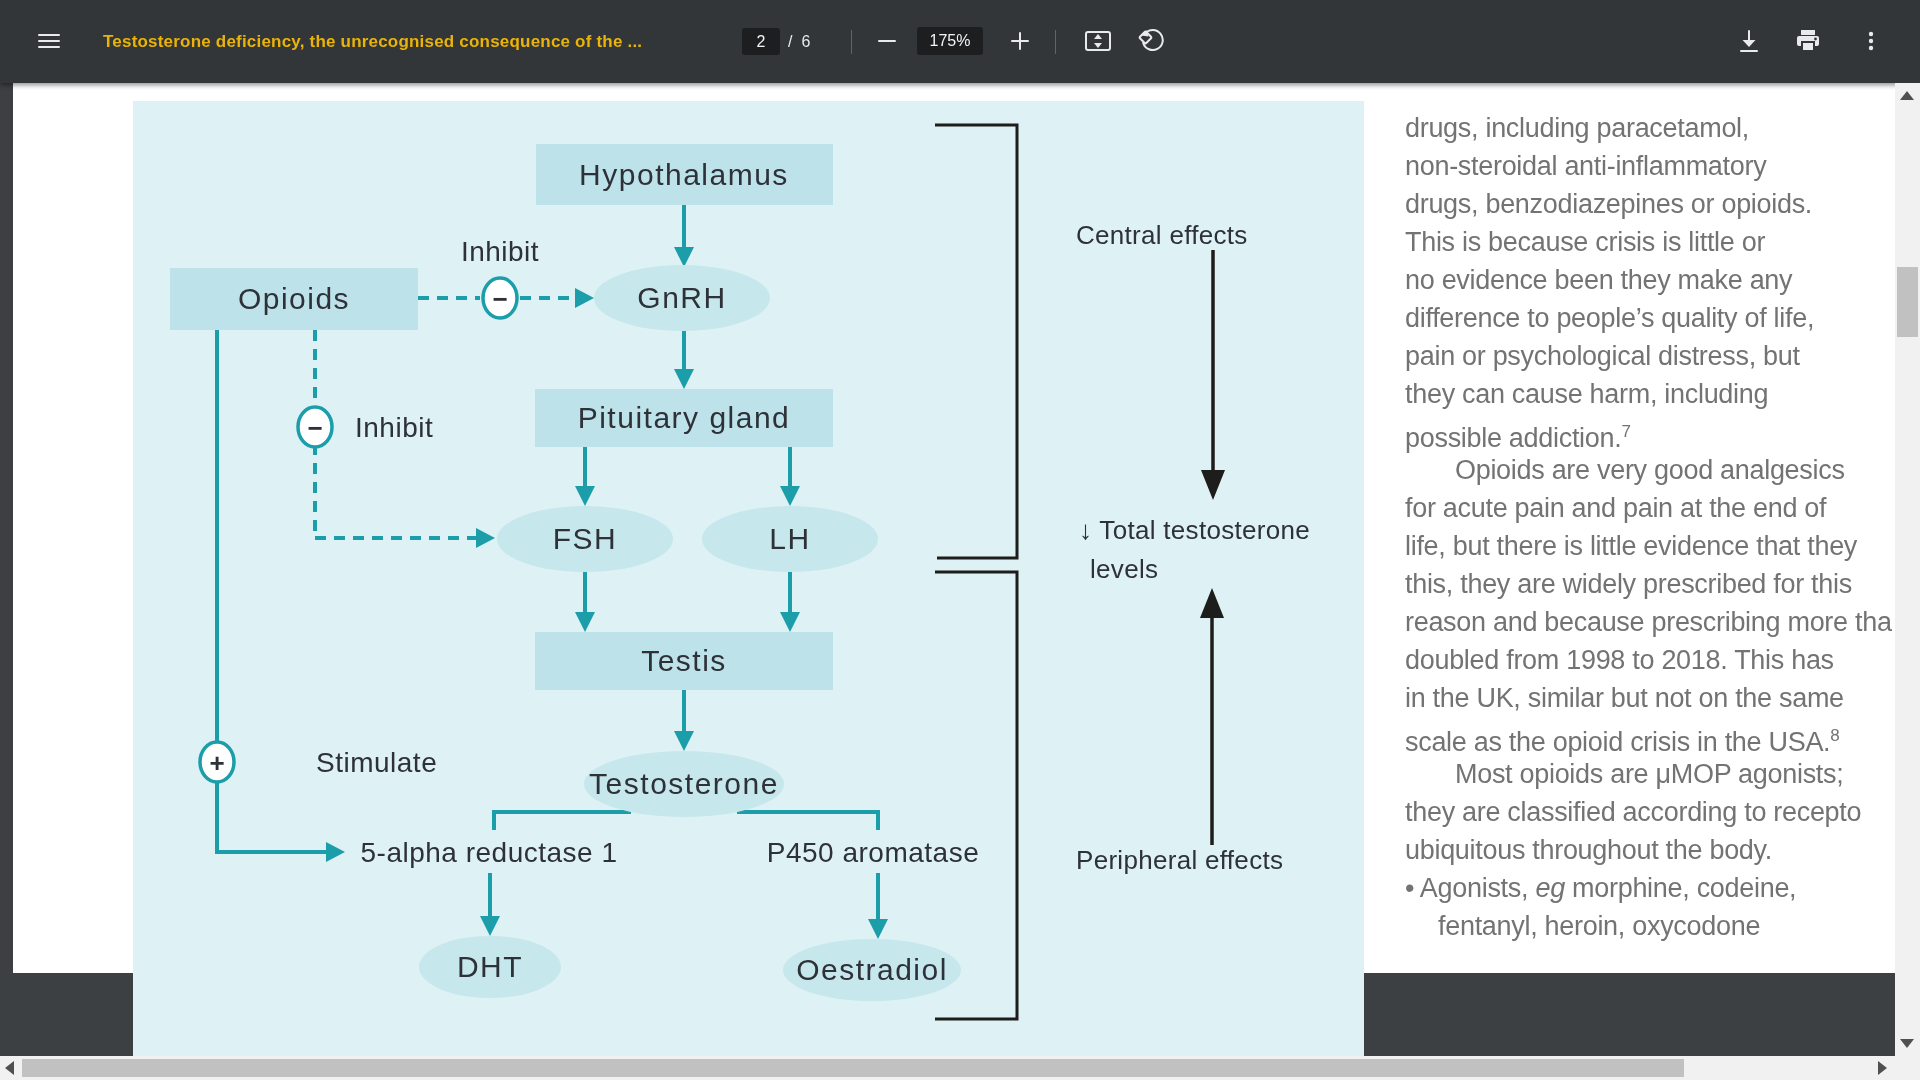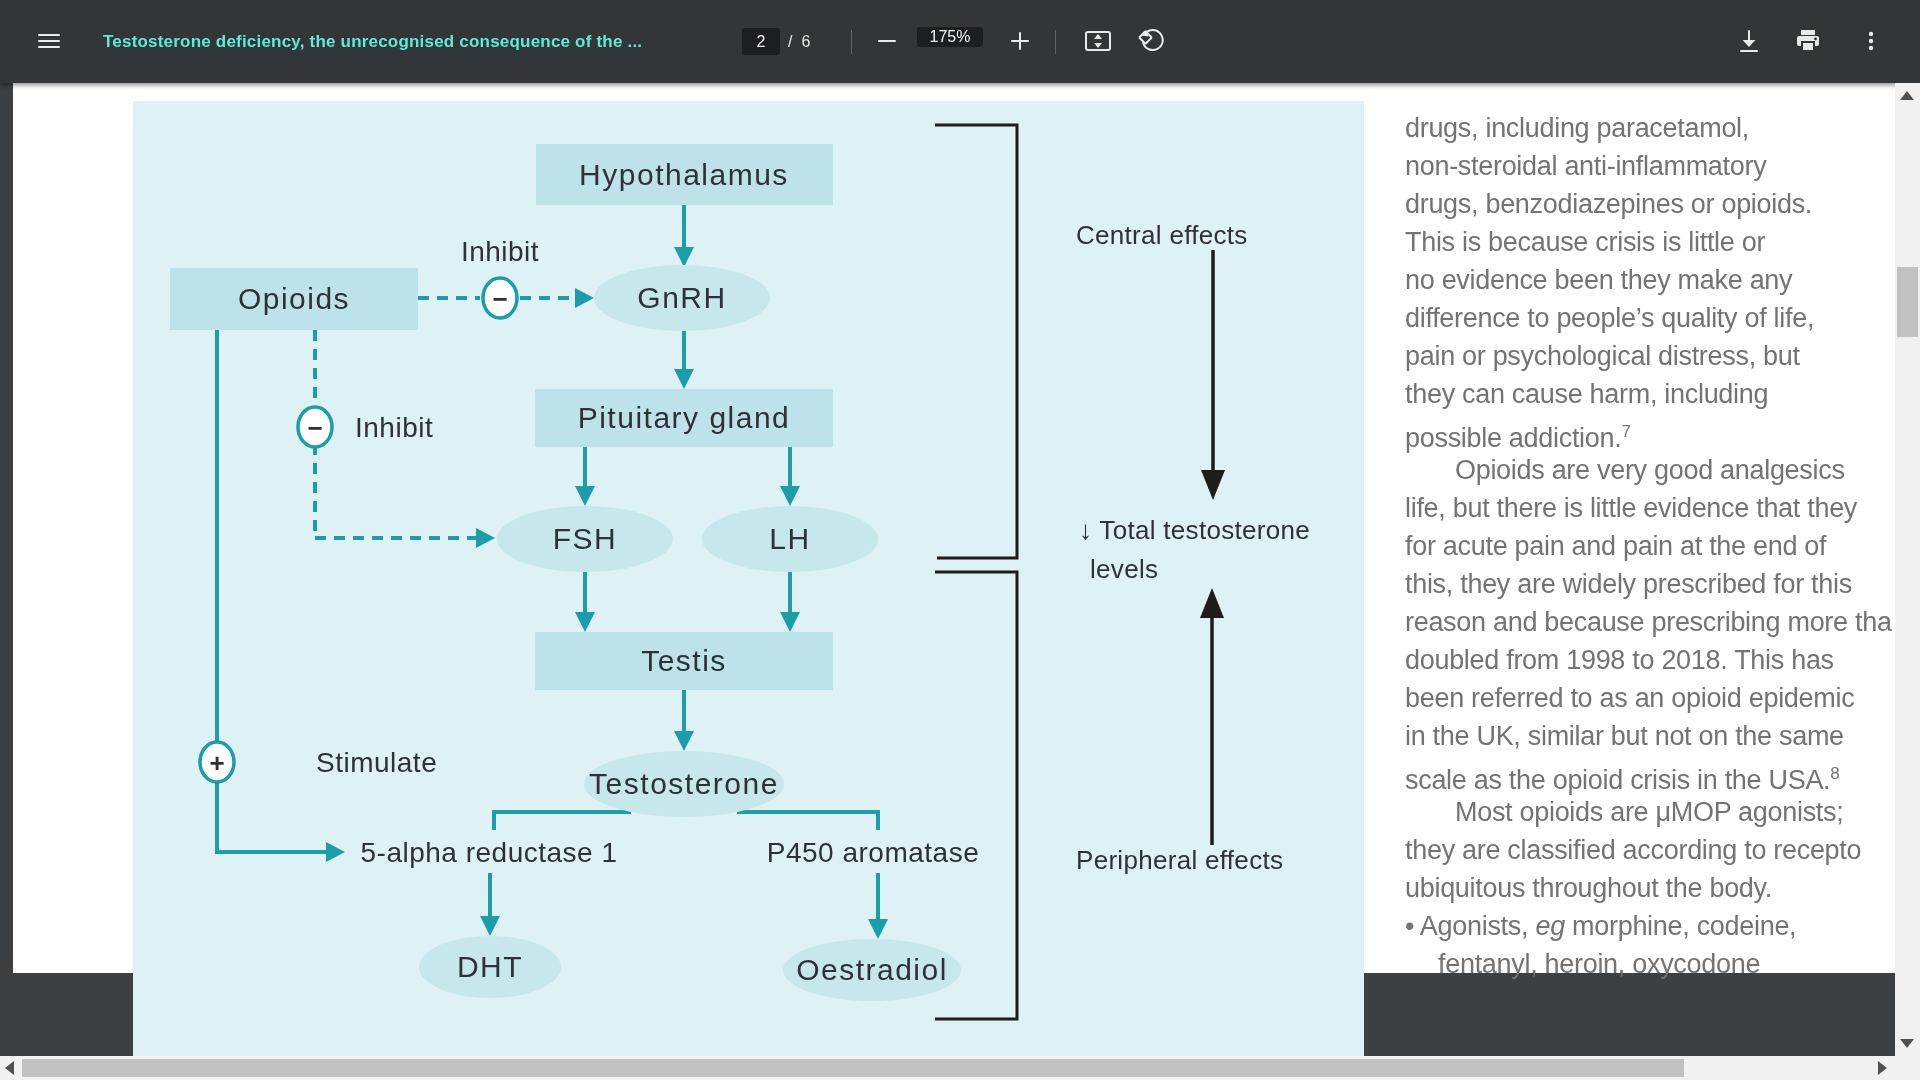--- a/index.html
+++ b/index.html
@@ -3,21 +3,21 @@
 <meta charset="utf-8">
 <style>
   html,body{margin:0;padding:0;background:#3c4043;width:1920px;height:1080px;overflow:hidden;
     font-family:"Liberation Sans",sans-serif;}
   
   #toolbar{position:absolute;left:0;top:0;width:1920px;height:83px;background:#323639;
     box-shadow:0 2px 5px rgba(0,0,0,.45);z-index:30;}
   .tbtn{position:absolute;top:19px;width:44px;height:44px;display:flex;align-items:center;
     justify-content:center;border-radius:50%;}
   #doc-title{position:absolute;left:103px;top:0;height:83px;display:flex;align-items:center;
-    color:#5eead4;font-size:17px;font-weight:700;letter-spacing:.2px;}
+    color:#eab308;font-size:17px;font-weight:700;letter-spacing:.2px;}
   .pill{position:absolute;background:#1c1e1f;color:#f1f3f4;border-radius:3px;display:flex;
     align-items:center;justify-content:center;font-size:16px;}
   #page-count{position:absolute;left:788px;top:0;height:83px;display:flex;align-items:center;
     color:#e8eaed;font-size:16px;gap:9px;}
   .tsep{position:absolute;top:30px;width:1px;height:24px;background:#5f6368;}
   .ticon{stroke:#e8eaed;stroke-width:2;fill:none;stroke-linecap:round;}
   
   #page{position:absolute;left:13px;top:83px;width:1882px;height:890px;background:#ffffff;z-index:1;}
   #panel{position:absolute;left:120px;top:18px;width:1231px;height:955px;background:#def1f4;overflow:hidden;}
   
@@ -60,21 +60,21 @@
     <span>/</span>
     <span>6</span>
   </div>
   <div class="tsep" style="left:851px;"></div>
 
   <div class="tbtn" style="left:865px;">
     <svg width="24" height="24">
       <path class="ticon" d="M4 12h16"></path>
     </svg>
   </div>
-  <div class="pill" style="left:917px;top:27px;width:66px;height:20px;">175%</div>
+  <div class="pill" style="left:917px;top:27px;width:66px;height:28px;">175%</div>
   <div class="tbtn" style="left:998px;">
     <svg width="24" height="24">
       <path class="ticon" d="M12 4v16M4 12h16"></path>
     </svg>
   </div>
   <div class="tsep" style="left:1055px;"></div>
 
   <div class="tbtn" style="left:1076px;">
     <svg width="28" height="24">
       <rect class="ticon" x="2" y="3" width="24" height="18" rx="2"></rect>
@@ -223,26 +223,25 @@
       <div class="aline">drugs, including paracetamol,</div>
       <div class="aline">non-steroidal anti-inflammatory</div>
       <div class="aline">drugs, benzodiazepines or opioids.</div>
       <div class="aline">This is because crisis is little or</div>
       <div class="aline">no evidence been they make any</div>
       <div class="aline">difference to people’s quality of life,</div>
       <div class="aline">pain or psychological distress, but</div>
       <div class="aline">they can cause harm, including</div>
       <div class="aline">possible addiction.<sup>7</sup></div>
       <div class="aline" style="padding-left: 50px;">Opioids are very good analgesics</div>
+      <div class="aline">for acute pain and pain at the end of</div>
       <div class="aline">life, but there is little evidence that they</div>
-      <div class="aline">for acute pain and pain at the end of</div>
       <div class="aline">this, they are widely prescribed for this</div>
       <div class="aline">reason and because prescribing more tha</div>
       <div class="aline">doubled from 1998 to 2018. This has</div>
-      <div class="aline">been referred to as an opioid epidemic</div>
       <div class="aline">in the UK, similar but not on the same</div>
       <div class="aline">scale as the opioid crisis in the USA.<sup>8</sup></div>
       <div class="aline" style="padding-left: 50px;">Most opioids are μMOP agonists;</div>
       <div class="aline">they are classified according to recepto</div>
       <div class="aline">ubiquitous throughout the body.</div>
       <div class="aline">• Agonists, <span class="it">eg</span> morphine, codeine,</div>
       <div class="aline" style="padding-left: 33px;">fentanyl, heroin, oxycodone</div>
     </div>
 </div>
 

